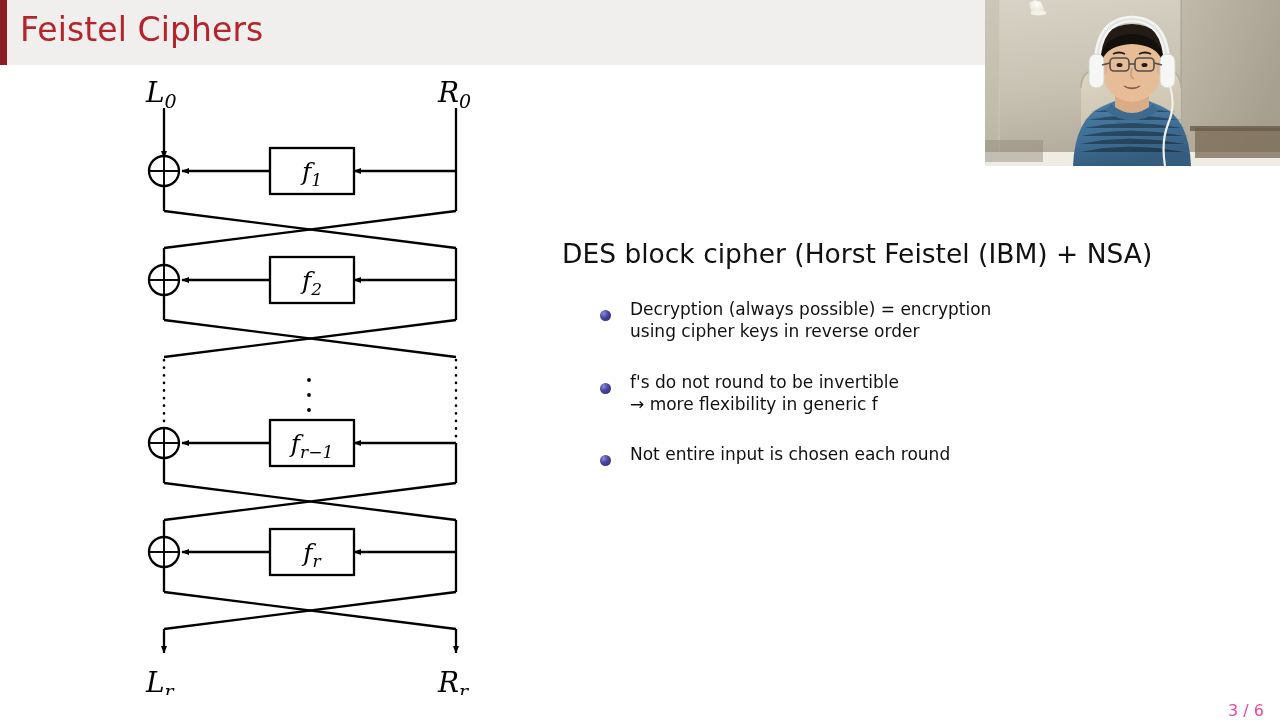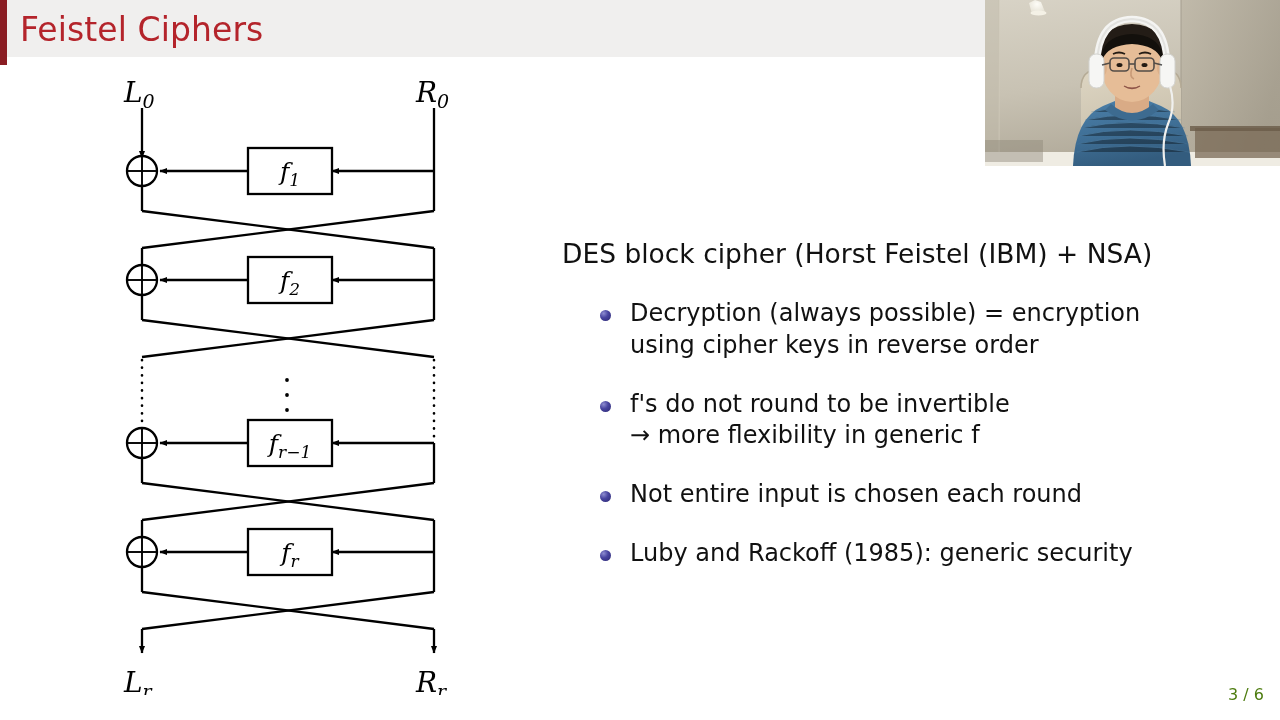--- a/index.html
+++ b/index.html
@@ -13,21 +13,21 @@
     position: relative;
     overflow: hidden;
     font-family: "DejaVu Sans", "Liberation Sans", sans-serif;
   }
 
   
   #slide-header {
     position: absolute;
     left: 0; top: 0;
     width: 1280px;
-    height: 57px;
+    height: 65px;
     background: #f0efee;
   }
   #header-accent-bar {
     position: absolute;
     left: 0; top: 0;
     width: 7px;
     height: 65px;
     background: #8a1d23;
   }
   #slide-title {
@@ -37,21 +37,21 @@
     font-size: 33px;
     color: #b4242b;
     font-family: "DejaVu Sans", "Liberation Sans", sans-serif;
     letter-spacing: 0.1px;
     white-space: nowrap;
   }
 
   
   #feistel-diagram {
     position: absolute;
-    left: 86px;
+    left: 108px;
     top: 70px;
     width: 420px;
     height: 625px;
   }
   #feistel-diagram svg { display: block; }
   .math-italic {
     font-family: "DejaVu Serif", "Liberation Serif", serif;
     font-style: italic;
   }
 
@@ -68,21 +68,21 @@
     line-height: 1.22;
     white-space: nowrap;
   }
   #bullet-list {
     list-style: none;
     margin: 14px 0 0 0;
     padding: 0 0 0 38px;
   }
   .bullet-item {
     position: relative;
-    font-size: 24px;
+    font-size: 17px;
     color: #111111;
     line-height: 1.30;
     margin-bottom: 13px;
     padding-left: 30px;
     margin-top: 28px;
   }
   .bullet-marker {
     position: absolute;
     left: 0;
     top: 12px;
@@ -93,23 +93,23 @@
   }
   .bullet-sub {
     display: block;
     white-space: nowrap;
   }
 
   
   #page-number {
     position: absolute;
     right: 16px;
-    bottom: 16px;
+    bottom: 0;
     font-size: 16px;
-    color: #4d7c0f;
+    color: #ec4899;
   }
 
   
   #webcam-overlay {
     position: absolute;
     left: 985px;
     top: 0;
     width: 295px;
     height: 166px;
     overflow: hidden;
@@ -239,24 +239,20 @@
       <span class="bullet-marker"></span>
       <span class="bullet-sub">f's do not round to be invertible</span>
       <span class="bullet-sub">→ more flexibility in generic f</span>
     </li>
 
     <li class="bullet-item">
       <span class="bullet-marker"></span>
       <span class="bullet-sub">Not entire input is chosen each round</span>
     </li>
 
-    <li class="bullet-item">
-      <span class="bullet-marker"></span>
-      <span class="bullet-sub">Luby and Rackoff (1985): generic security</span>
-    </li>
 
   </ul>
 </div>
 
 <div id="page-number">3 / 6</div>
 
 <div id="webcam-overlay">
   <svg width="295" height="166" viewBox="0 0 295 166" xmlns="http://www.w3.org/2000/svg">
     <defs>
       <linearGradient id="wallGrad" x1="0" y1="0" x2="0.25" y2="1">

